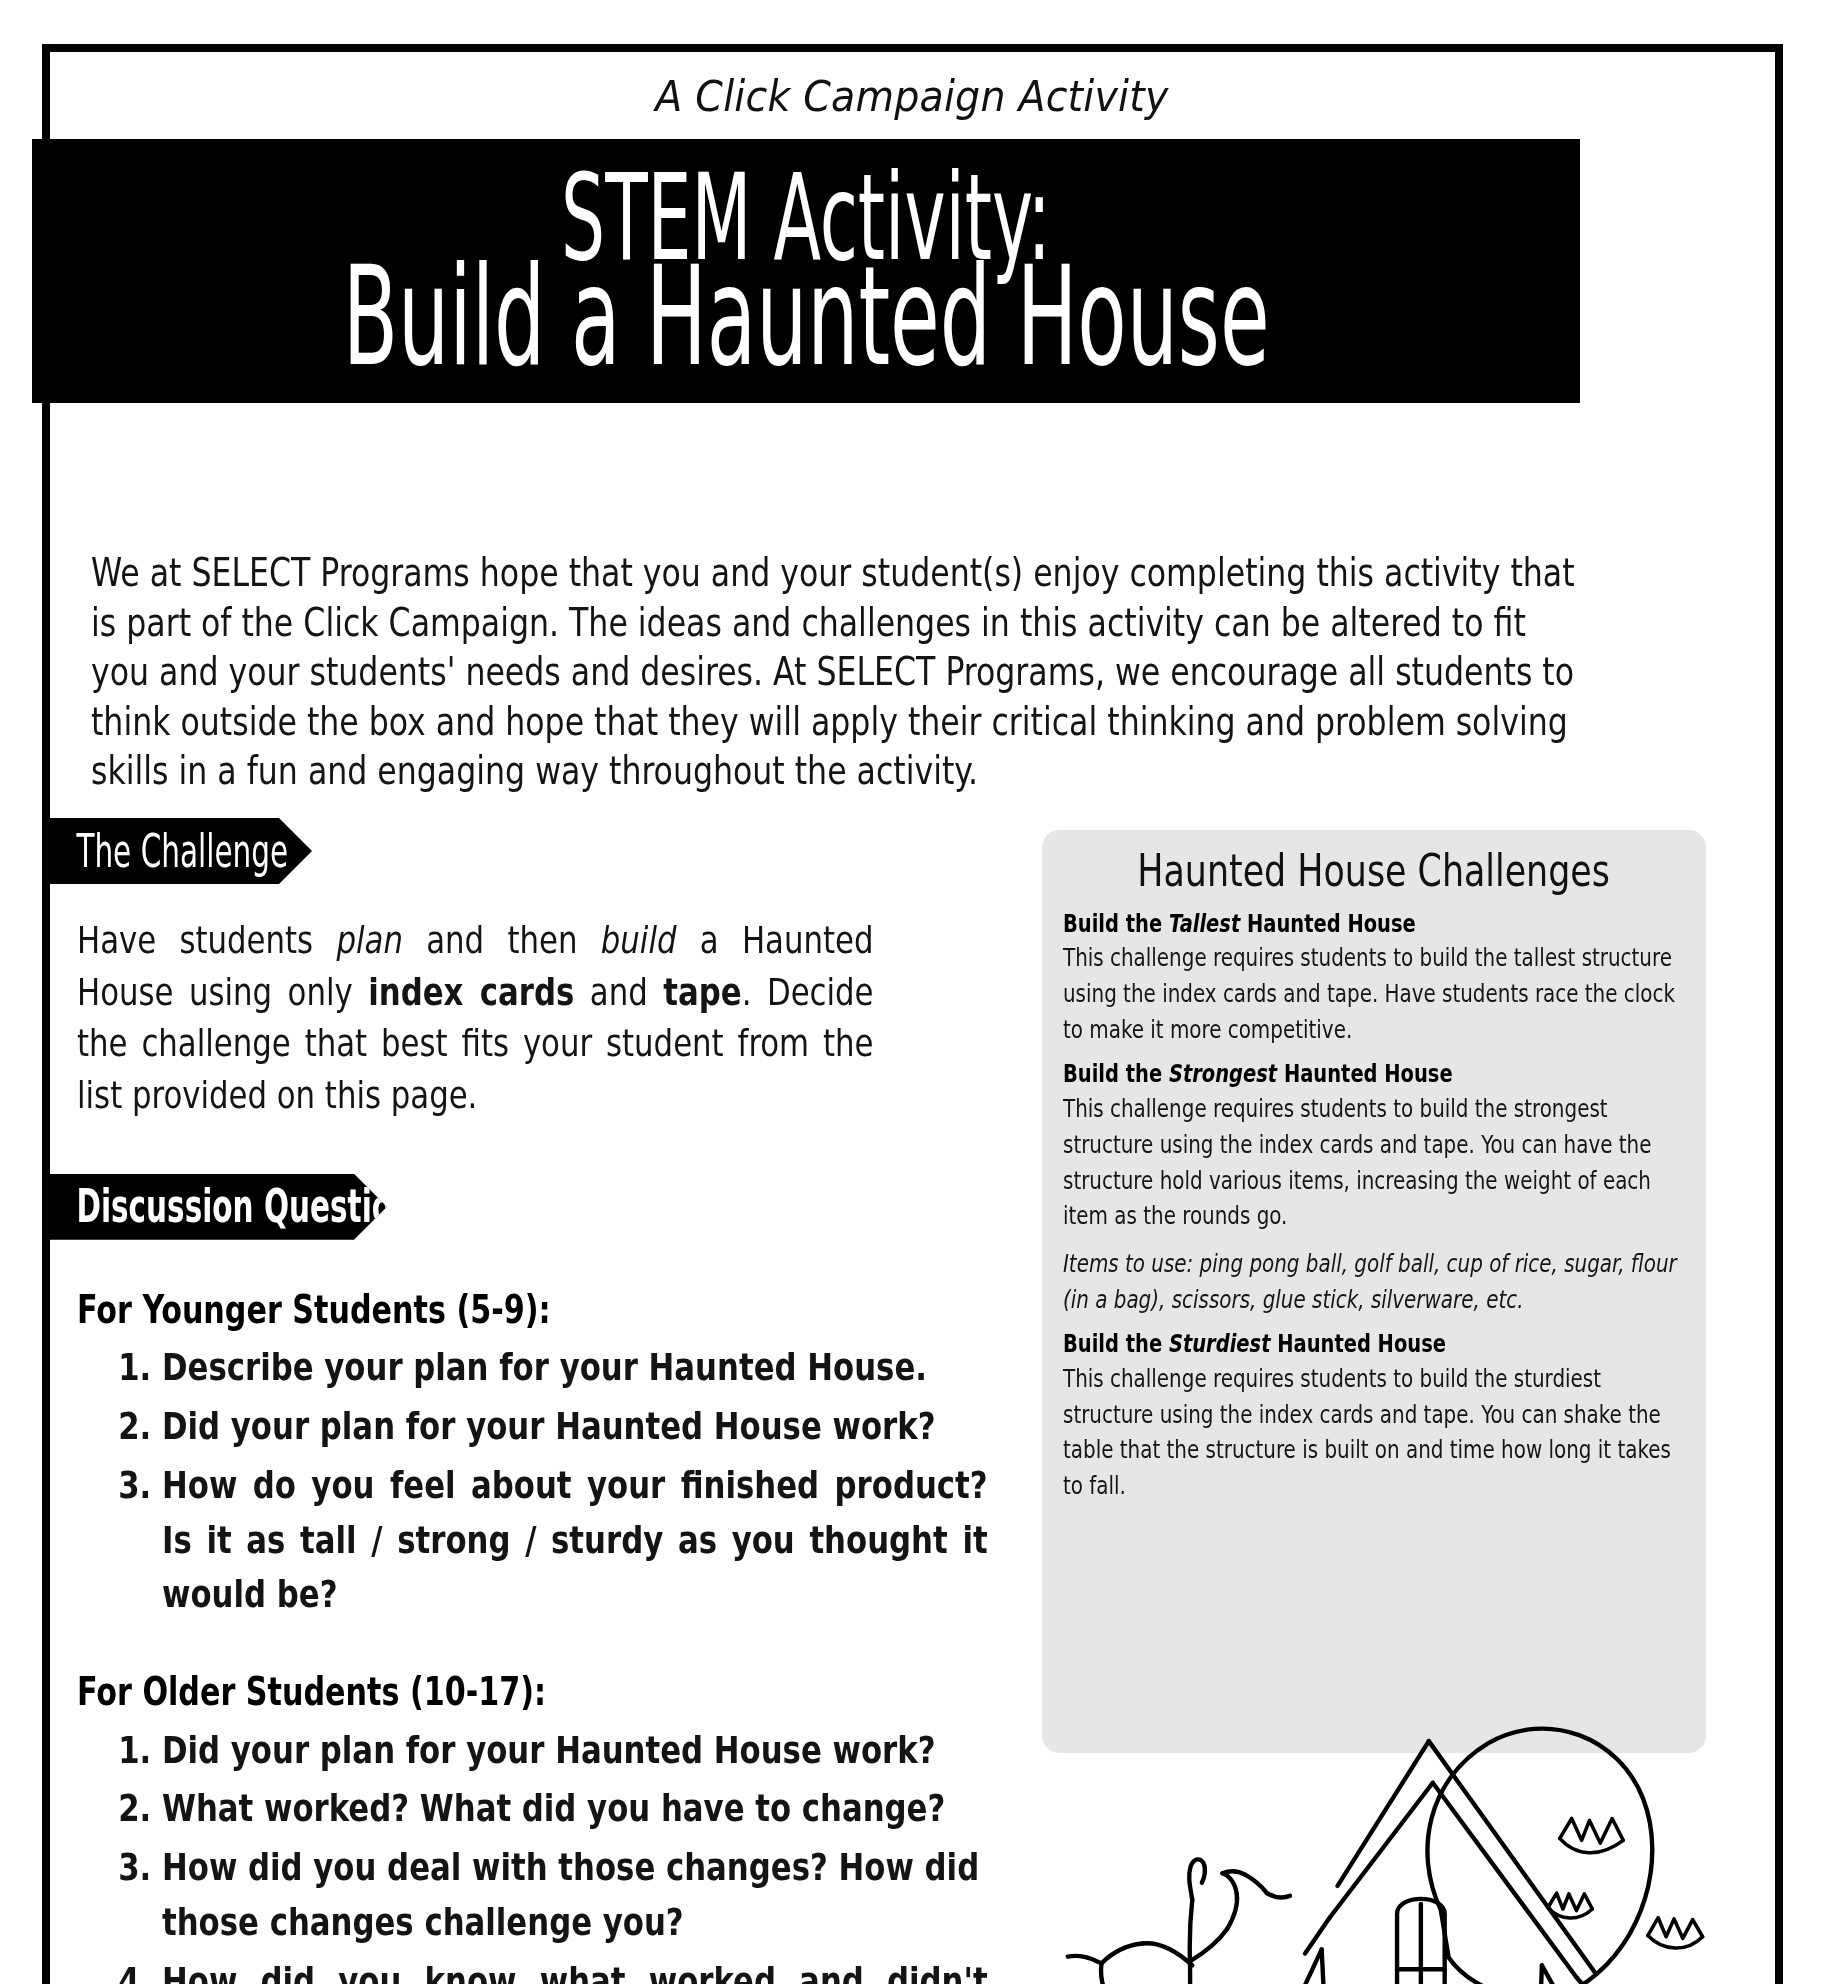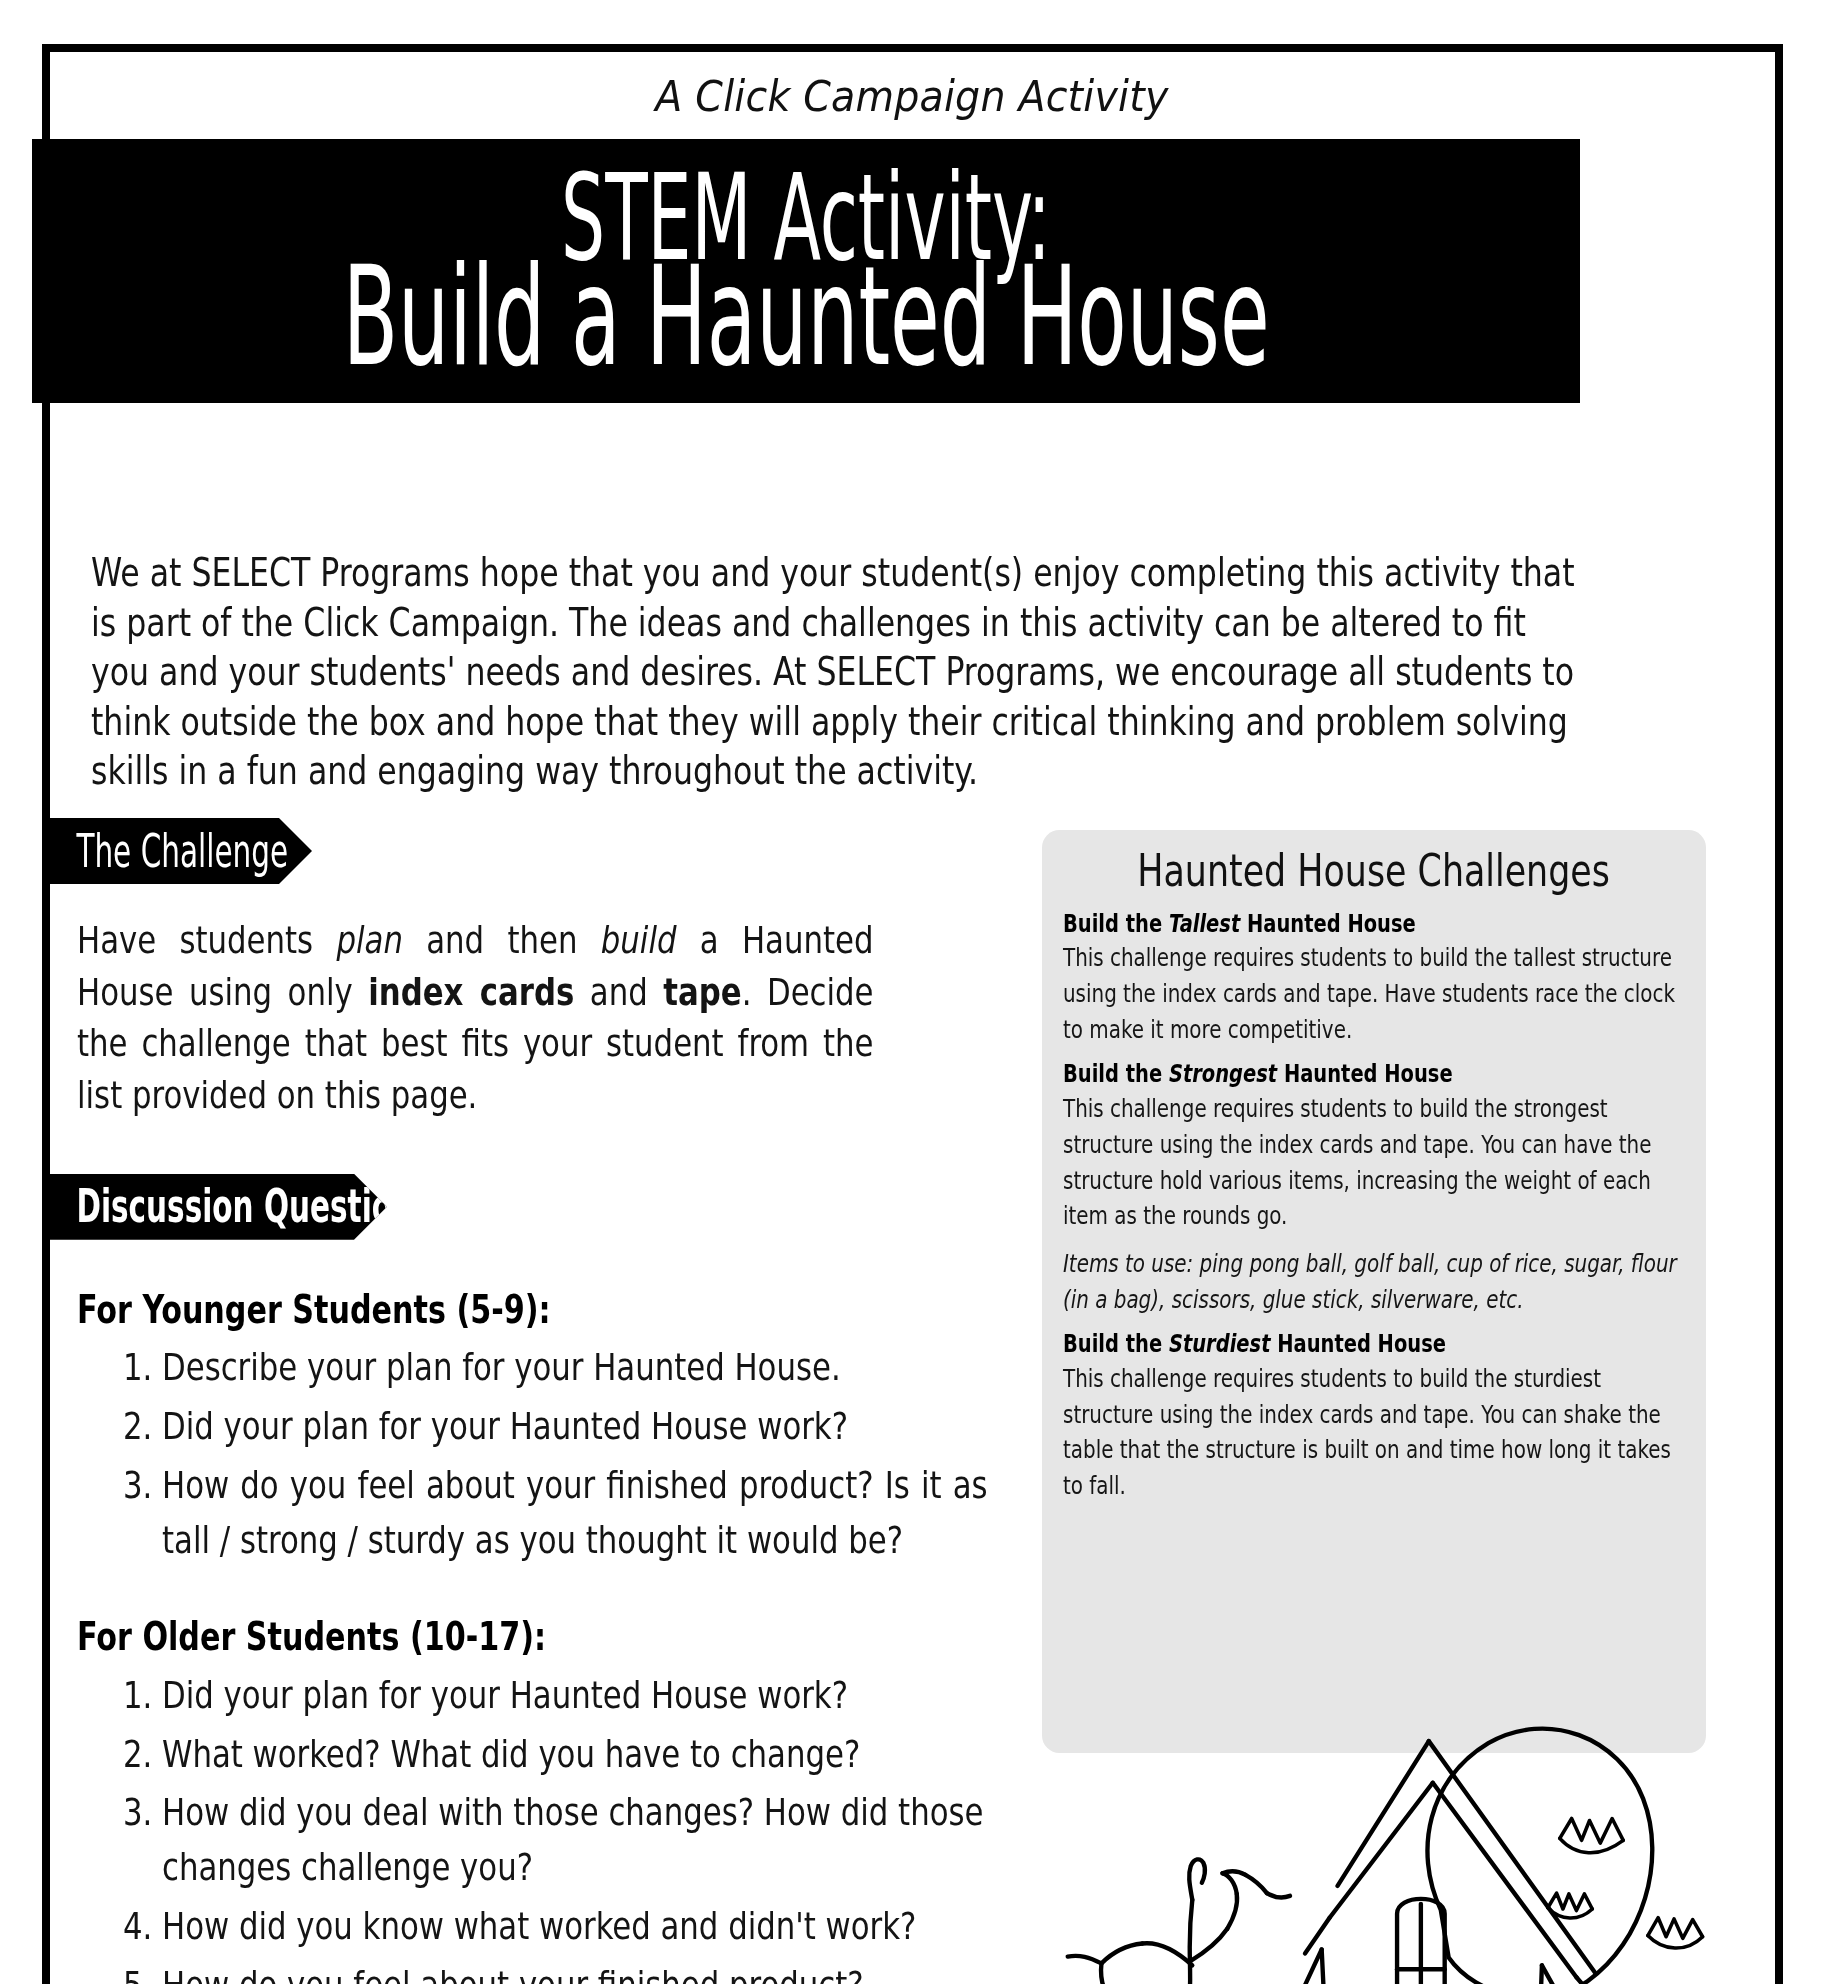--- a/index.html
+++ b/index.html
@@ -141,20 +141,21 @@
     transform: scaleX(0.86);
     transform-origin: left top;
     white-space: nowrap;
   }
 
   ol.qlist {
     margin: 0 0 0 60px;
     padding: 0 0 0 52px;
     width: 834px;
     list-style-type: decimal;
+    font-weight: bold;
   }
   ol.qlist li {
     font-size: 38px;
     line-height: 1.44;
     color: #141414;
     font-family: "DejaVu Sans Condensed", "DejaVu Sans", sans-serif;
     margin-bottom: 4px;
     text-align: justify;
     transform: scaleX(0.90);
     transform-origin: left top;

